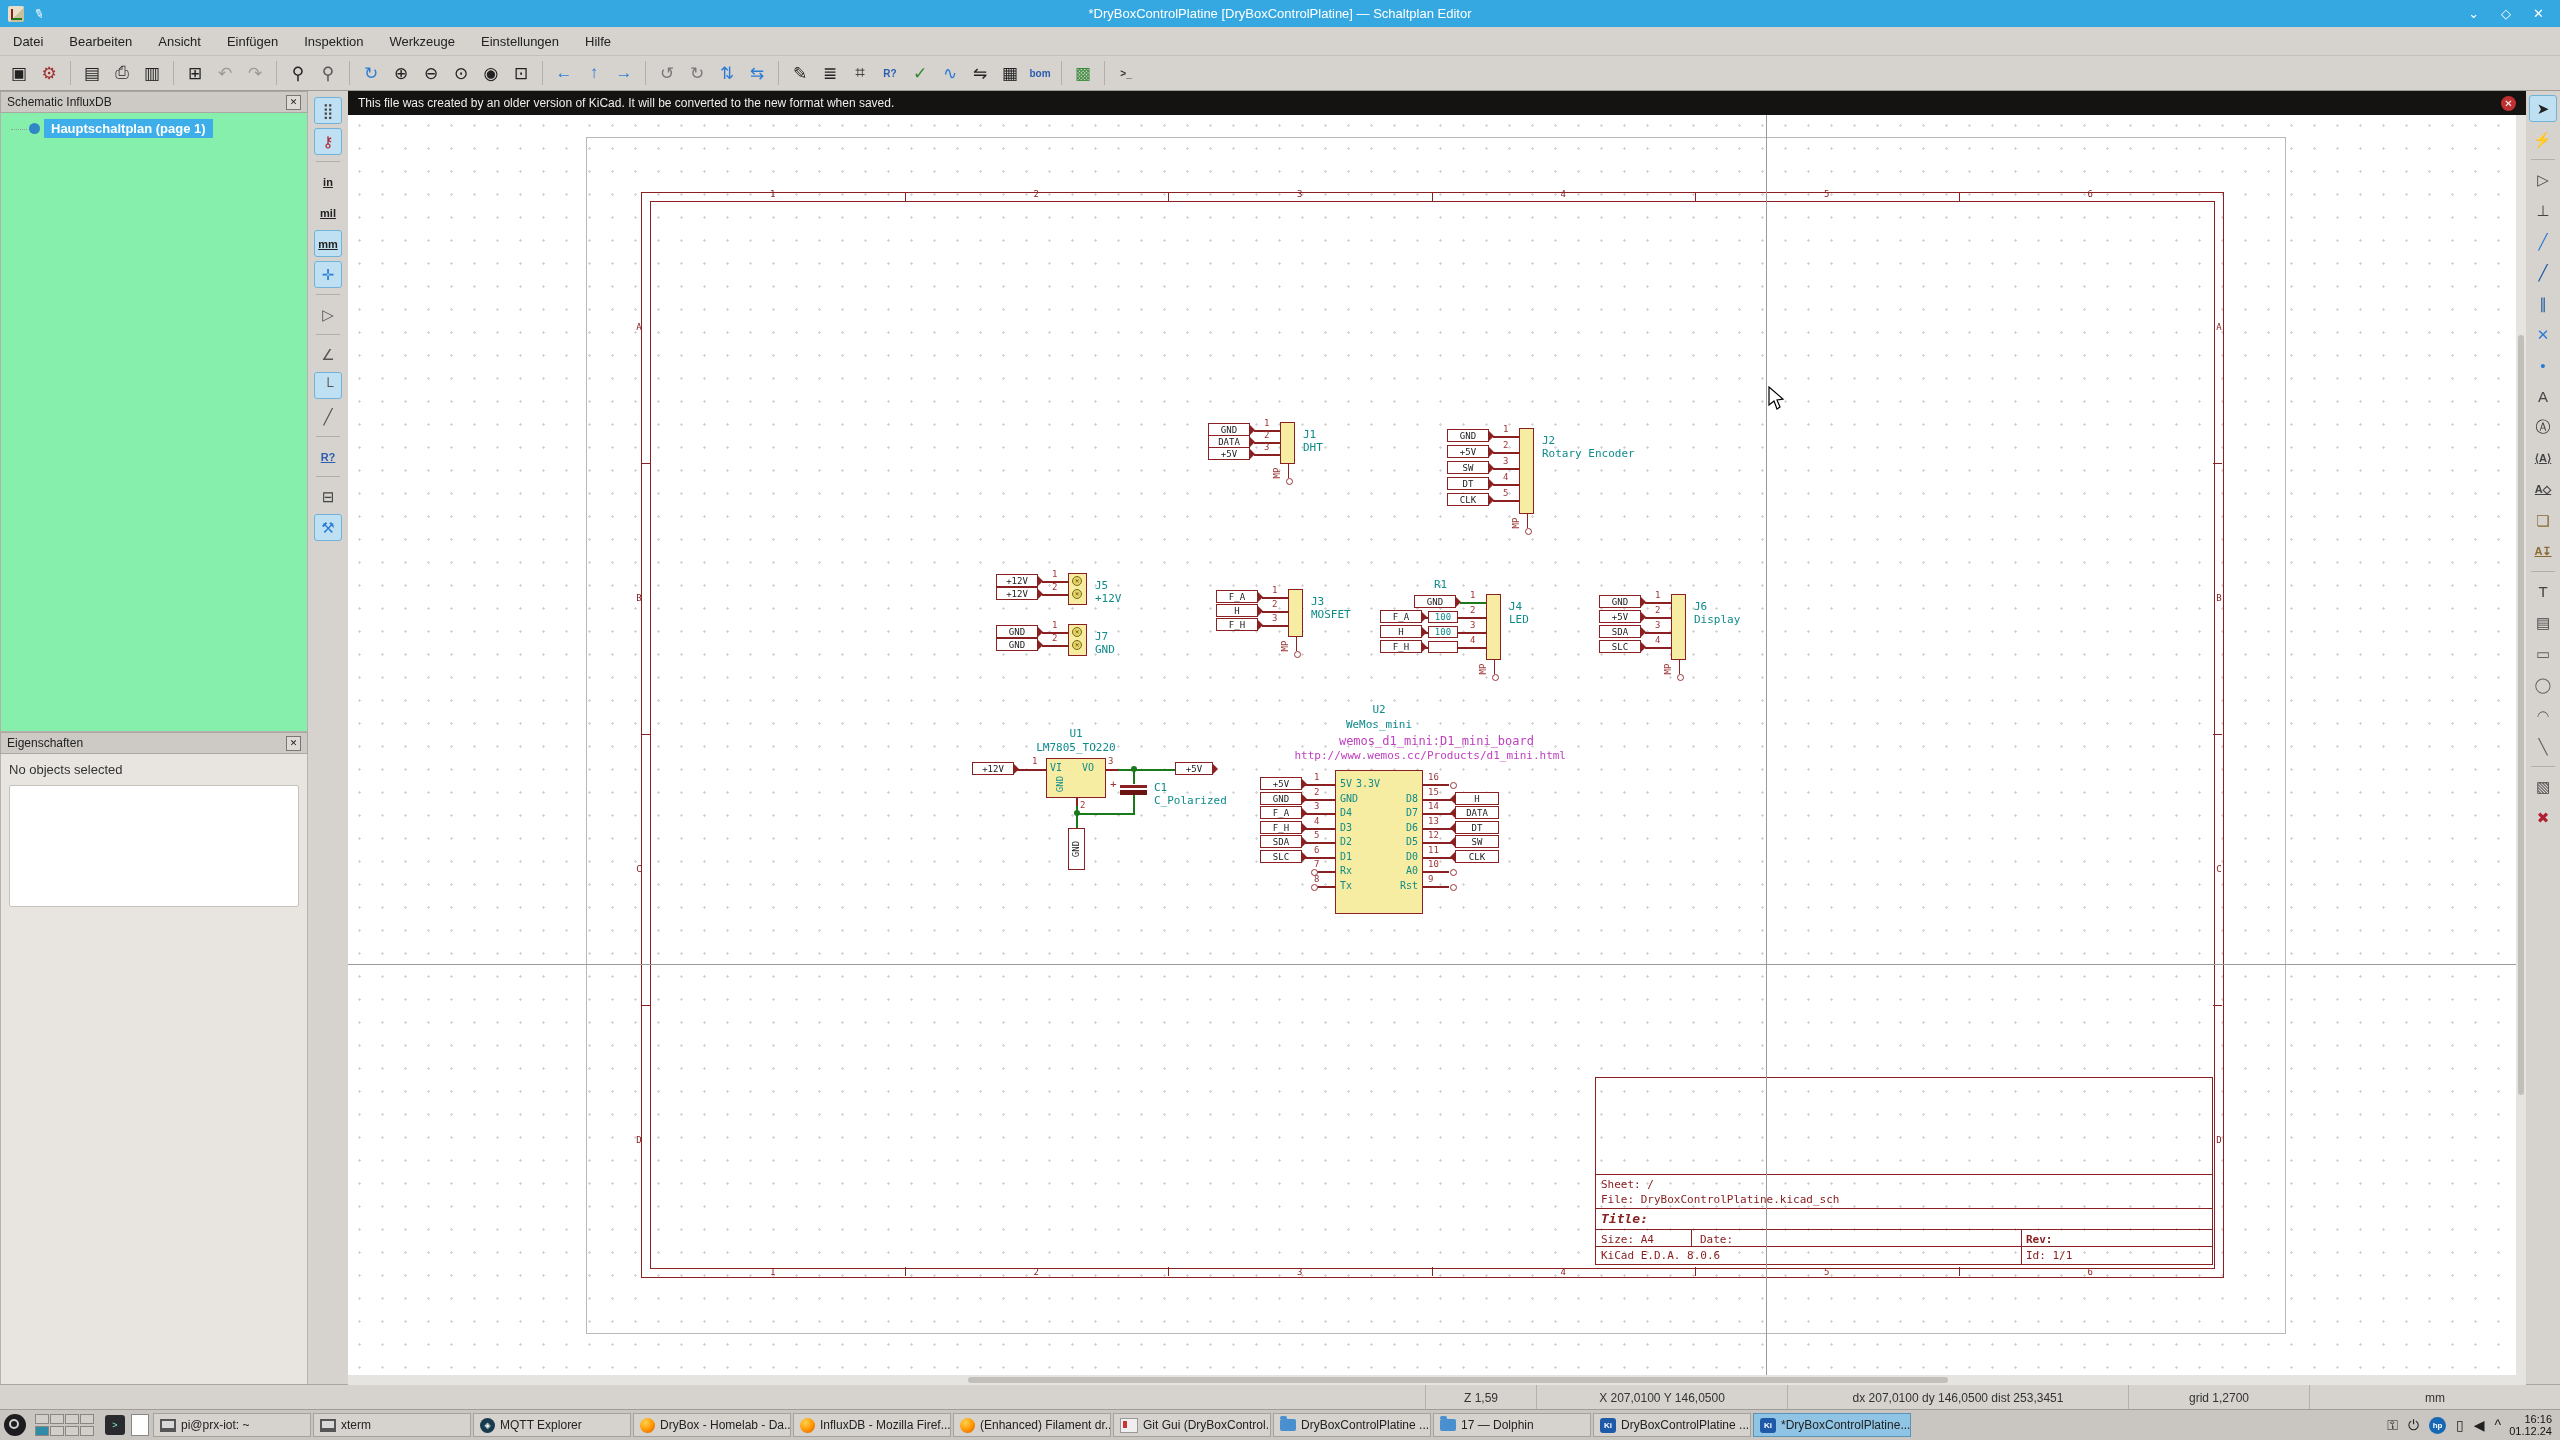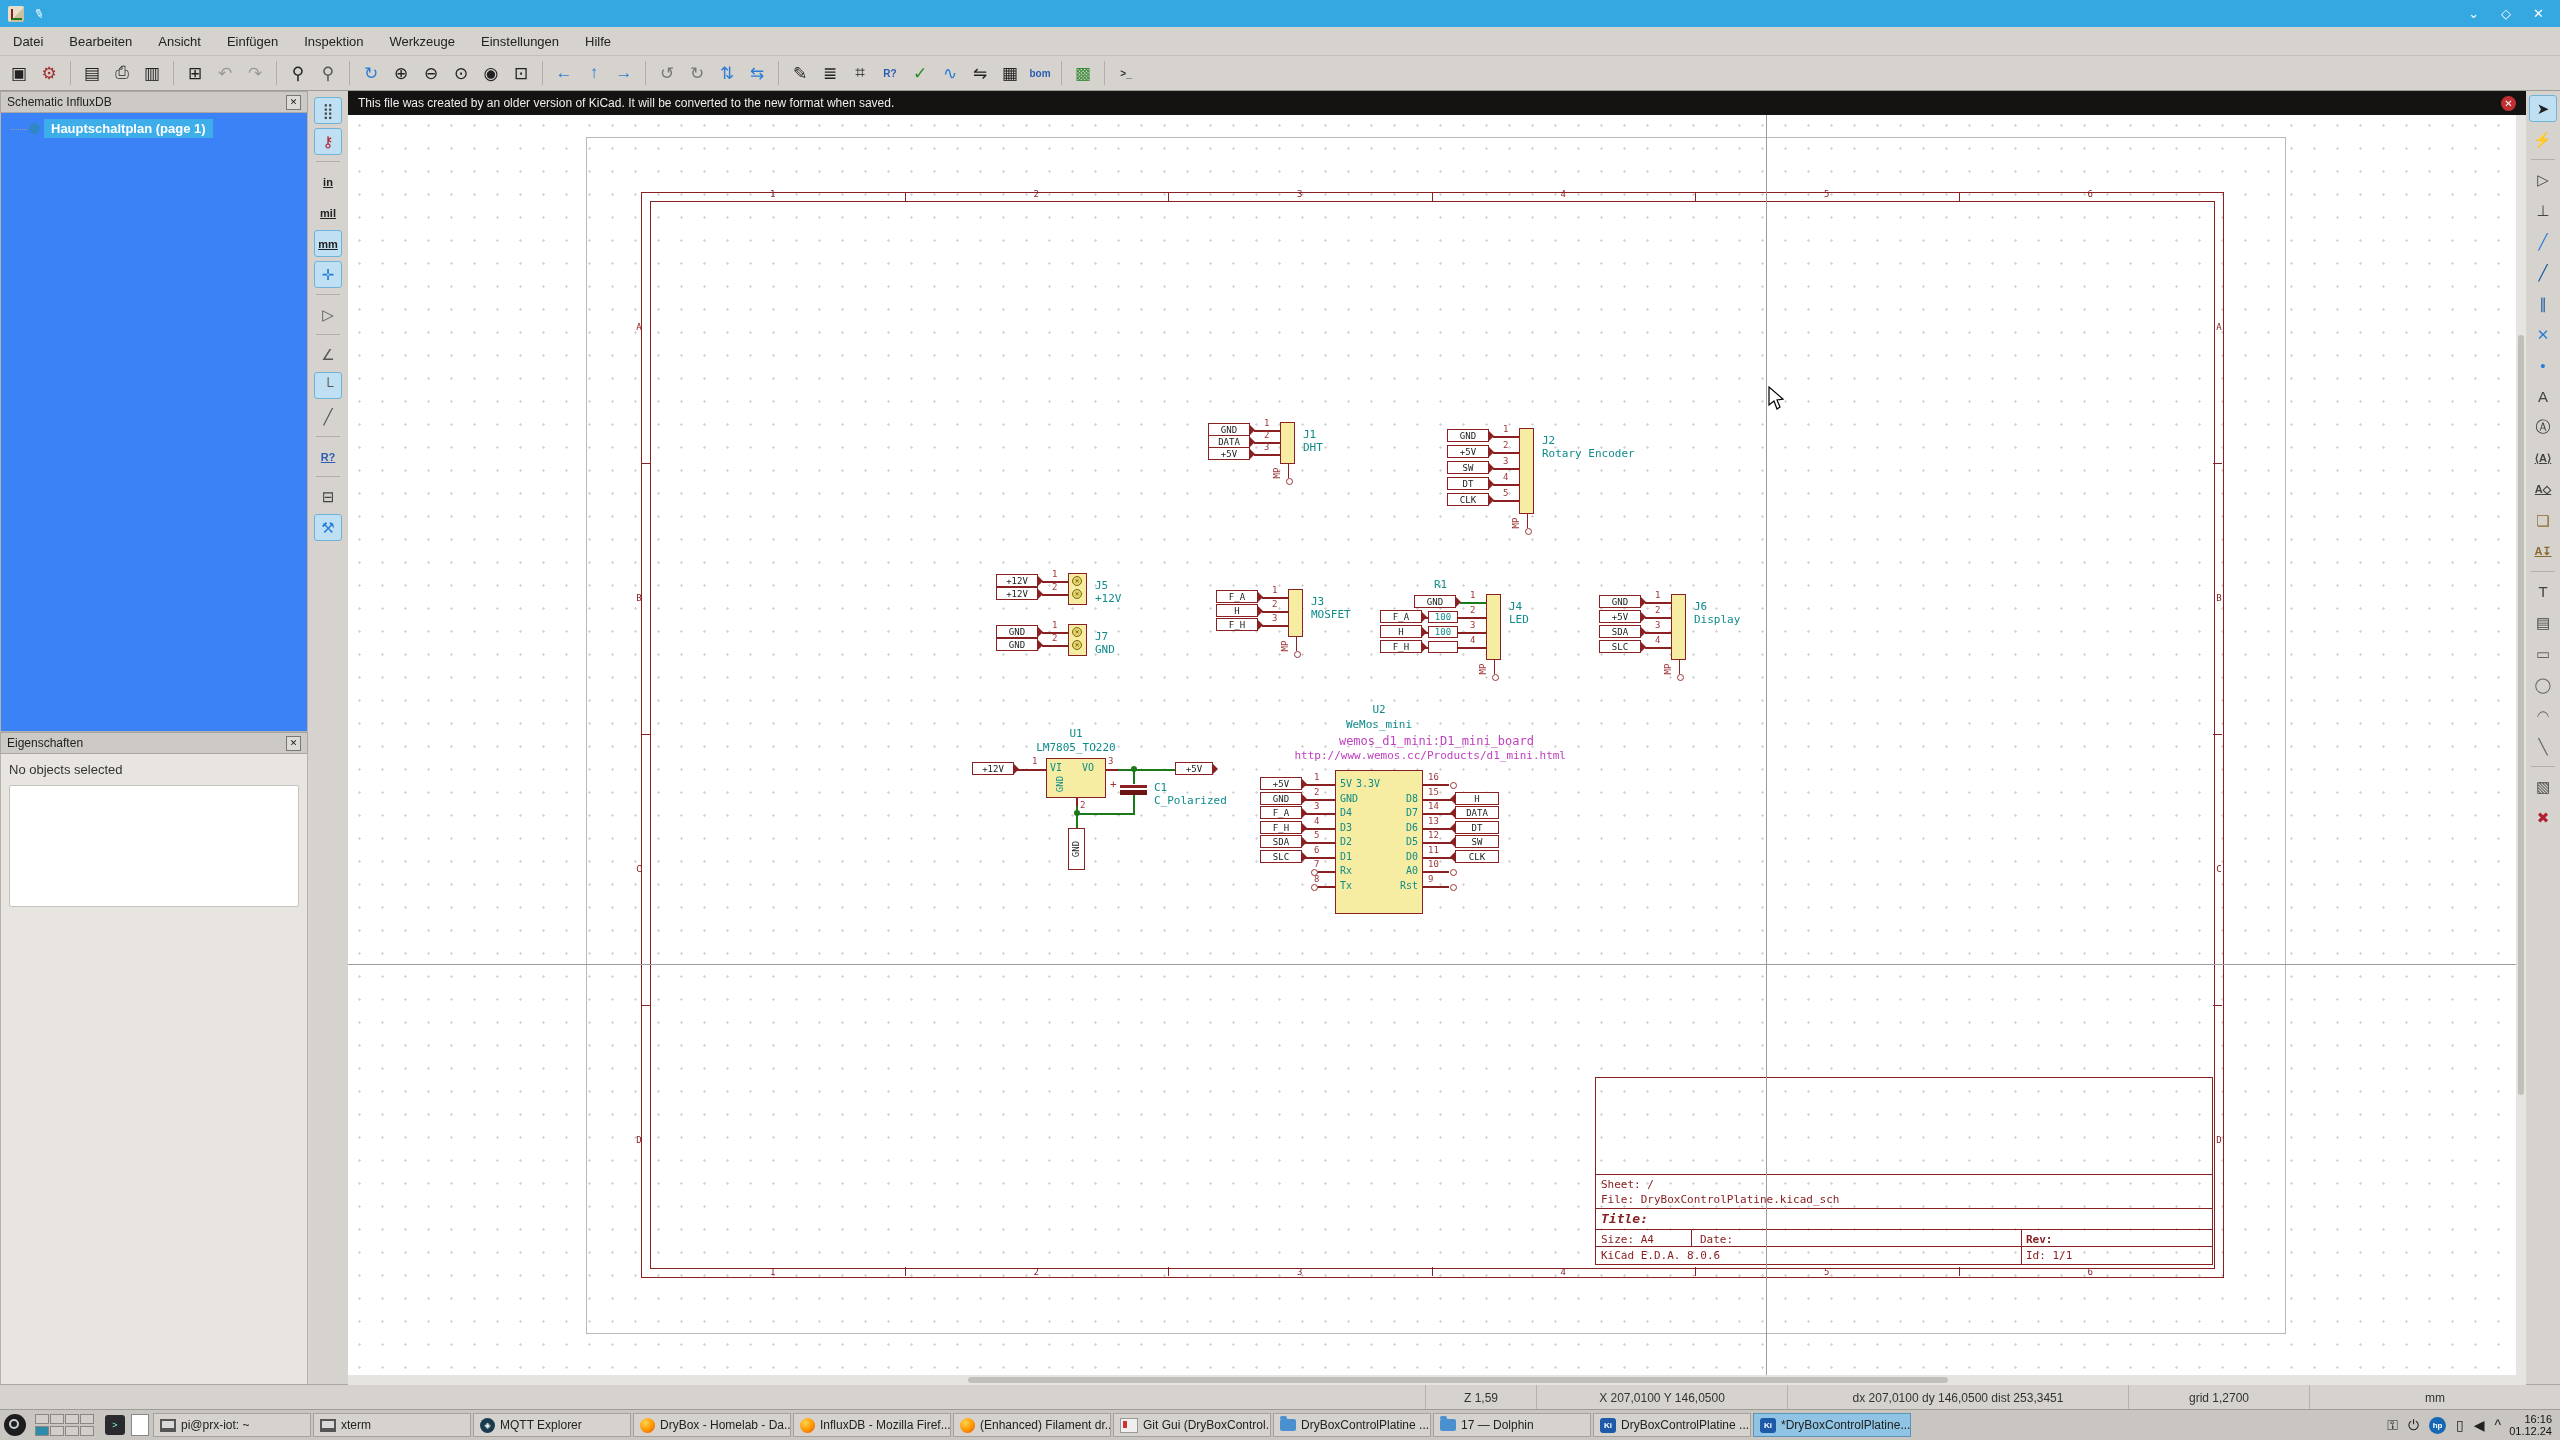--- a/index.html
+++ b/index.html
@@ -35,21 +35,21 @@
   .vtbtn.txt{font-size:11px;font-weight:bold;text-decoration:underline;}
   .vsep{height:1px;width:24px;background:#b2afab;margin:4px 0;}
   .active{background:#bfe0f2;border:1px solid #6fb3d8;box-sizing:border-box;}
   
   .panels{position:absolute;left:0;top:91px;width:308px;bottom:55px;display:flex;flex-direction:column;
           background:#eceae6;border-right:1px solid #b5b2ae;}
   .phead{height:20px;background:#cdcac6;border:1px solid #aaa7a3;display:flex;align-items:center;
          font-size:12px;padding:0 6px;justify-content:space-between;}
   .pclose{width:13px;height:13px;border:1px solid #777;font-size:9px;display:flex;align-items:center;
           justify-content:center;background:#dedbd7;}
-  .hierbody{height:612px;background:#3b82f6;border:1px solid #b5b2ae;border-top:none;padding-top:6px;}
+  .hierbody{height:612px;background:#86efac;border:1px solid #b5b2ae;border-top:none;padding-top:6px;}
   .treerow{display:flex;align-items:center;margin-left:10px;}
   .treedots{width:16px;border-bottom:1px dotted #999;height:1px;}
   .treedot{width:11px;height:11px;border-radius:50%;background:#2f88c5;margin:0 4px 0 2px;}
   .treesel{background:#3daee9;color:#fff;font-weight:bold;font-size:13px;padding:2px 7px;}
   .propbody{flex:1;background:#e8e5e1;border:1px solid #b5b2ae;border-top:none;padding:8px;}
   .propmsg{font-size:13px;color:#333;margin-bottom:8px;}
   .propwhite{background:#fff;border:1px solid #c5c2be;border-radius:2px;height:120px;}
   
   #canvas{position:absolute;left:348px;top:91px;right:34px;bottom:55px;background:#fff;overflow:hidden;
           background-image:radial-gradient(#d4d4d4 1px,transparent 1.2px);background-size:23px 23px;
@@ -124,20 +124,21 @@
   .clock{text-align:right;font-size:11px;line-height:12px;padding-right:8px;color:#111;}
 </style>
 </head>
 <body>
 
 <div id="screen">
 
   <div class="titlebar">
     <div class="appicon"></div>
     <div class="winpin">✎</div>
+    <div class="titletext">*DryBoxControlPlatine [DryBoxControlPlatine] — Schaltplan Editor</div>
     <div class="wbtns">
       <span class="wbtn">⌄</span>
       <span class="wbtn">◇</span>
       <span class="wbtn">✕</span>
     </div>
   </div>
 
   <div class="menubar" id="menubar">
       <div class="menuitem">Datei</div>
       <div class="menuitem">Bearbeiten</div>

